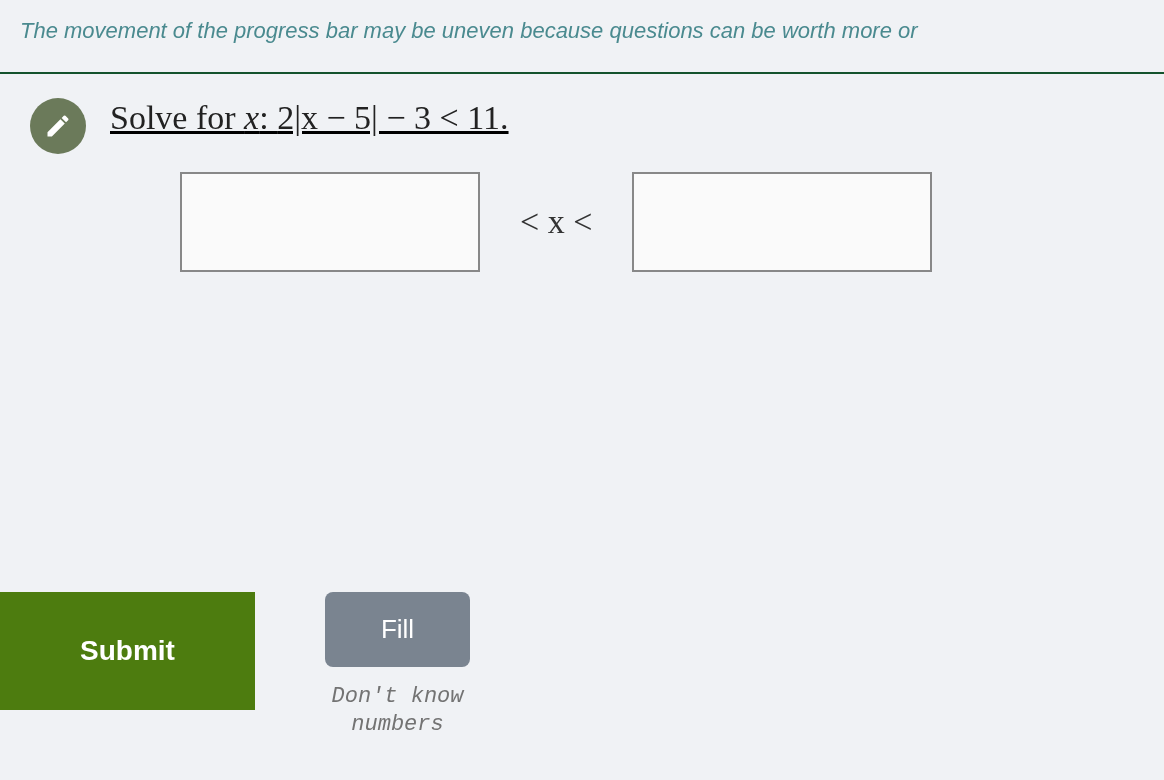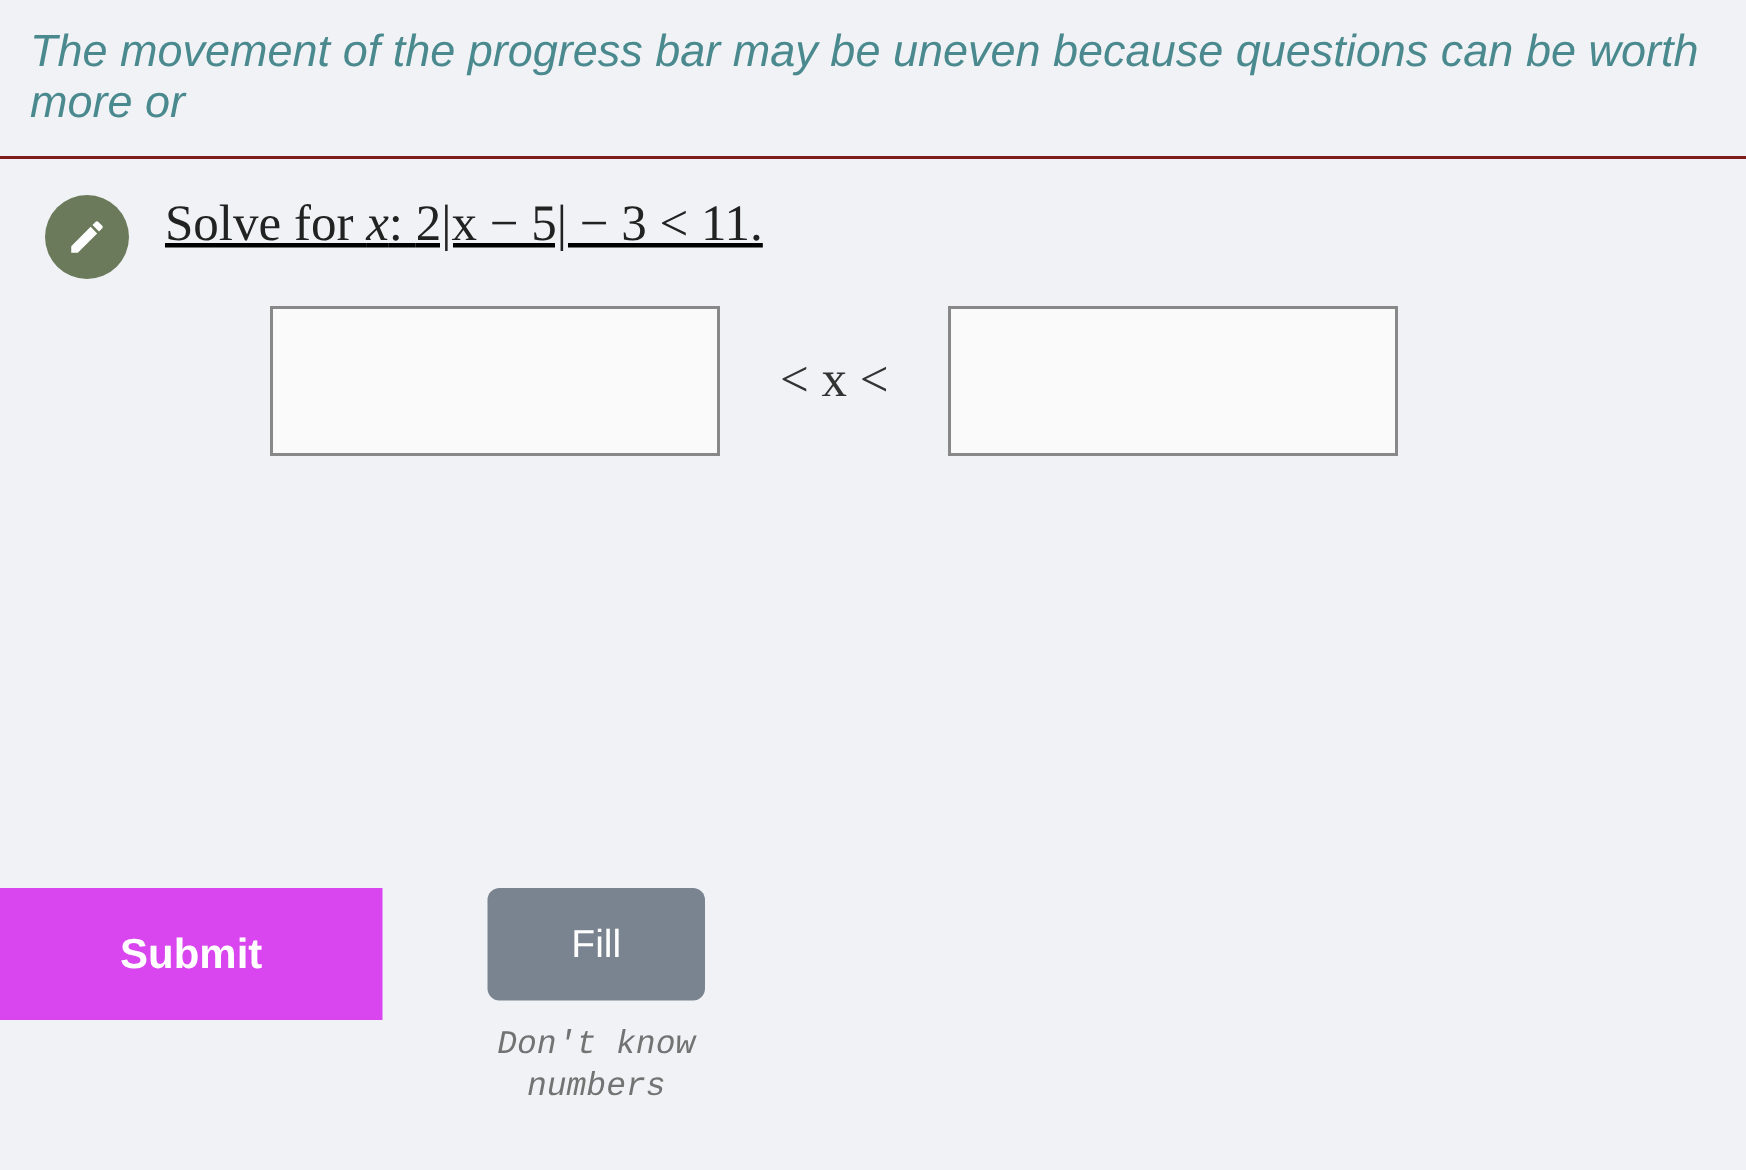--- a/index.html
+++ b/index.html
@@ -9,26 +9,26 @@
     }
     body {
       width: 1164px;
       height: 780px;
       background: #f0f2f5;
       font-family: Georgia, 'Times New Roman', serif;
       overflow: hidden;
       position: relative;
     }
     .progress-note {
-      padding: 18px 20px 18px 20px;
+      padding: 18px 20px 28px 20px;
       color: #4a8a8f;
       font-style: italic;
-      font-size: 30px;
+      font-size: 22px;
       font-family: -apple-system, BlinkMacSystemFont, 'Segoe UI', sans-serif;
-      border-bottom: 2px solid #7f1d1d;
+      border-bottom: 2px solid #14532d;
     }
     .question-area {
       padding: 20px 30px;
     }
     .question-header {
       display: flex;
       align-items: flex-start;
       gap: 24px;
       margin-bottom: 18px;
       text-decoration: underline;
@@ -90,26 +90,26 @@
     }
     .button-row {
       display: flex;
       align-items: flex-start;
       gap: 70px;
       position: absolute;
       bottom: 40px;
       left: 0;
     }
     .submit-btn {
-      background: #d946ef;
+      background: #4d7c0f;
       color: #fff;
       font-size: 28px;
       font-weight: bold;
       border: none;
-      padding: 28px 80px;
+      padding: 43px 80px;
       cursor: pointer;
       font-family: -apple-system, BlinkMacSystemFont, 'Segoe UI', sans-serif;
     }
     .pass-col {
       display: flex;
       flex-direction: column;
       align-items: center;
       gap: 16px;
     }
     .pass-btn {

